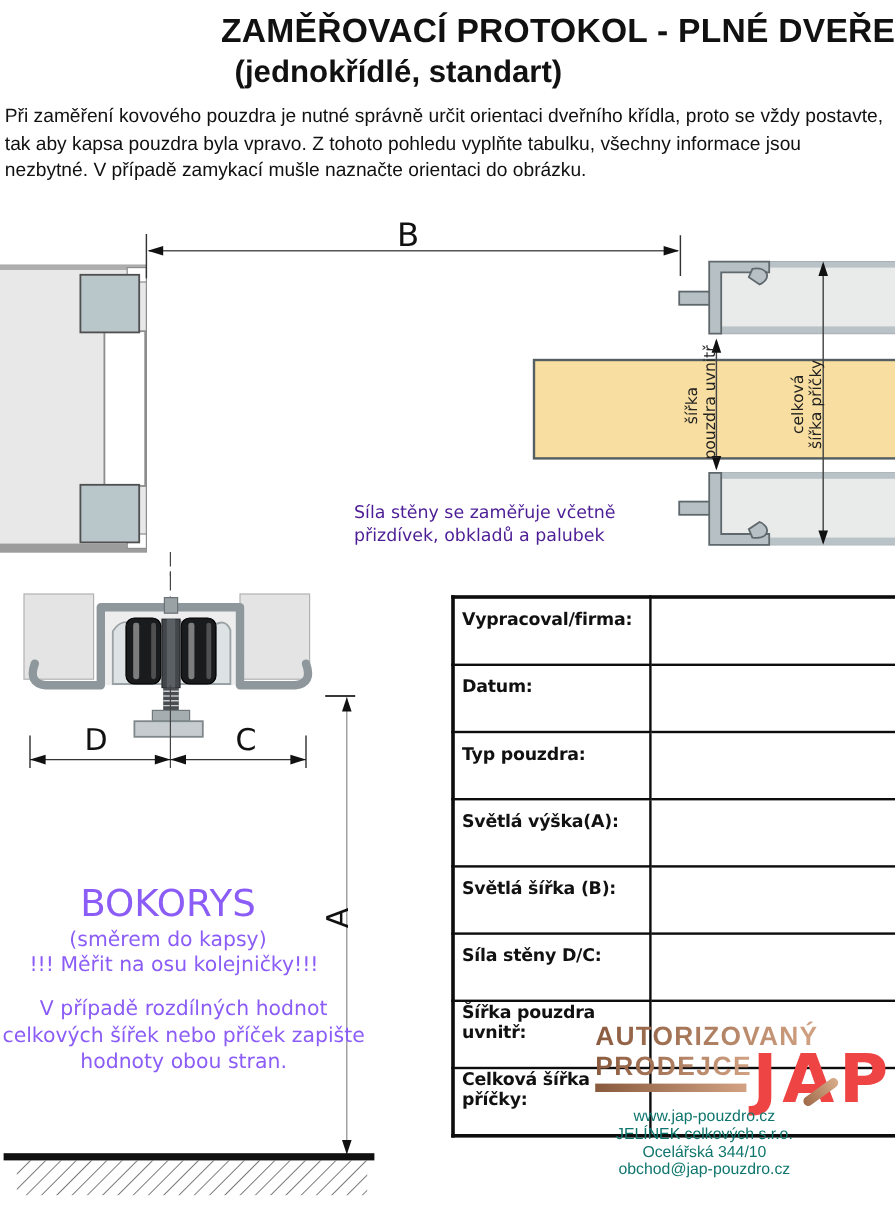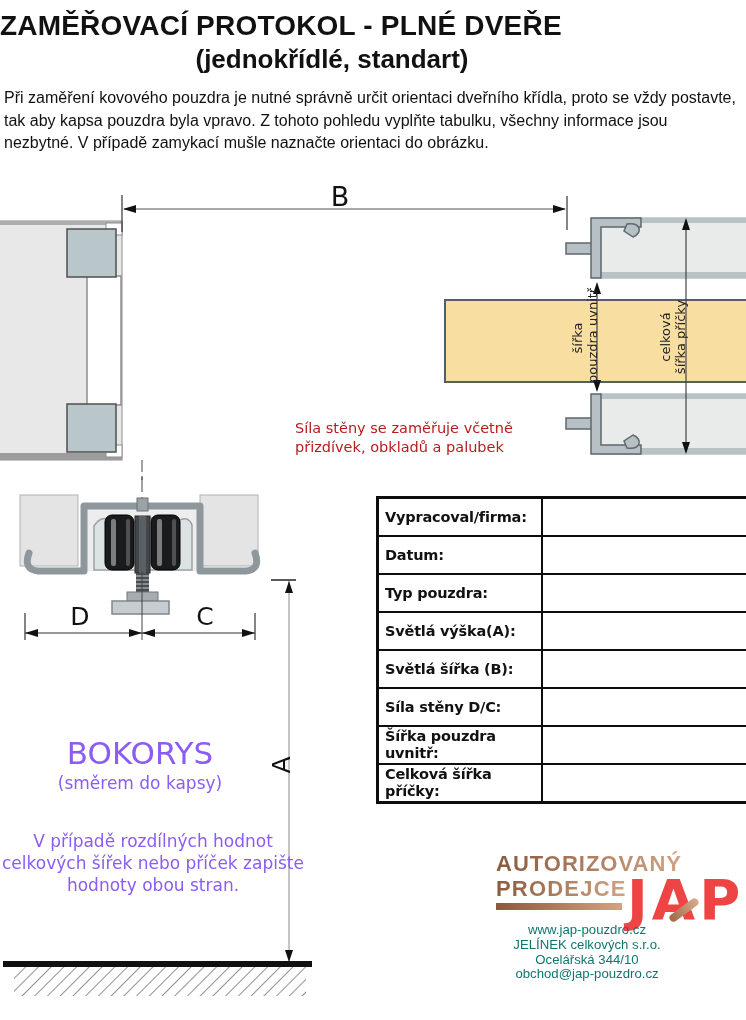--- a/index.html
+++ b/index.html
@@ -1,53 +1,53 @@
 <!DOCTYPE html>
 <html><head>
 <meta charset="utf-8">
 <style>
   html,body{margin:0;padding:0;background:#fff;}
   .page{position:relative;width:746px;height:1020px;background:#ffffff;overflow:hidden;
         font-family:"Liberation Sans",sans-serif;color:#111;}
   .abs{position:absolute;}
 
   
-  .title1{left:0;top:10px;width:746px;text-align:left;font-weight:bold;font-size:28px;letter-spacing:.2px;}
+  .title1{left:0;top:10px;width:746px;text-align:right;font-weight:bold;font-size:28px;letter-spacing:.2px;}
   .title2{left:0;top:44px;width:664px;text-align:center;font-weight:bold;font-size:26px;}
   .intro{left:4px;top:87px;width:732px;font-size:16px;line-height:22.5px;}
 
   
   .plan-svg{left:0;top:180px;width:746px;height:300px;}
   .side-svg{left:0;top:470px;width:330px;height:550px;}
 
   .dim-letter{font-family:"DejaVu Sans","Liberation Sans",sans-serif;color:#111;}
   .dim-b{left:315px;top:181px;width:50px;text-align:center;font-size:27px;}
   .dim-d{left:60px;top:602px;width:40px;text-align:center;font-size:25px;}
   .dim-c{left:185px;top:602px;width:40px;text-align:center;font-size:25px;}
   .dim-a{left:264px;top:751px;width:34px;height:28px;text-align:center;font-size:25px;transform:rotate(-90deg);}
 
   .rot-label{font-family:"DejaVu Sans","Liberation Sans",sans-serif;font-size:13px;line-height:15px;
              text-align:center;transform:rotate(-90deg);white-space:nowrap;color:#222;}
   .rot-pocket{left:540px;top:323px;width:90px;height:30px;}
   .rot-partition{left:628px;top:322px;width:90px;height:30px;}
 
   .red-note{left:295px;top:419px;width:252px;font-family:"DejaVu Sans","Liberation Sans",sans-serif;
-            font-size:14.5px;line-height:19px;color:#b91c1c;}
+            font-size:14.5px;line-height:19px;color:#4c1d95;}
 
   
   .bok{font-family:"DejaVu Sans","Liberation Sans",sans-serif;text-align:center;color:#8b5cf6;}
   .bok-title{left:20px;top:735px;width:240px;font-size:31px;}
   .bok-sub{left:20px;top:773px;width:240px;font-size:17px;}
   .bok-warn{left:0;top:794px;width:290px;font-size:17px;}
   .bok-note{left:2px;top:830px;width:302px;font-size:17px;line-height:22px;}
 
   
   .form{position:absolute;left:376px;top:496px;width:362px;border-collapse:collapse;table-layout:fixed;
         border:3px solid #0d0d0d;}
-  .form td{border:2.5px solid #0d0d0d;height:34px;padding:1px 4px 1px 6px;
+  .form td{border:2.5px solid #0d0d0d;height:34px;padding:1px 4px 19px 6px;
            font-family:"DejaVu Sans","Liberation Sans",sans-serif;vertical-align:middle;}
   .form td.lbl{width:152px;font-weight:bold;font-size:14.5px;letter-spacing:-0.2px;line-height:17px;}
   .form td.val{width:194px;}
 
   
   .copper-text{font-weight:bold;background:linear-gradient(90deg,#8a5a3e,#d2a283);
                -webkit-background-clip:text;background-clip:text;color:transparent;}
   .auth1{left:496px;top:851px;font-size:22px;letter-spacing:1px;}
   .auth2{left:496px;top:876px;font-size:22px;letter-spacing:1.2px;}
   .auth-bar{left:496px;top:903px;width:126px;height:7px;background:linear-gradient(90deg,#8a5a3e,#d2a283);}
@@ -183,20 +183,21 @@
     <rect x="3" y="491" width="309" height="6" fill="#101010"></rect>
     <rect x="14" y="497" width="292" height="29" fill="url(#hatch)"></rect>
   </svg>
 
   <div class="abs dim-letter dim-d">D</div>
   <div class="abs dim-letter dim-c">C</div>
   <div class="abs dim-letter dim-a">A</div>
 
   <div class="abs bok bok-title">BOKORYS</div>
   <div class="abs bok bok-sub">(směrem do kapsy)</div>
+  <div class="abs bok bok-warn">!!! Měřit na osu kolejničky!!!</div>
   <div class="abs bok bok-note">V případě rozdílných hodnot celkových šířek nebo příček zapište hodnoty obou stran.</div>
 
   <table class="form">
     <tbody>
         <tr>
       <td class="lbl">Vypracoval/firma:</td>
       <td class="val"></td>
     </tr>
     <tr>
       <td class="lbl">Datum:</td>

